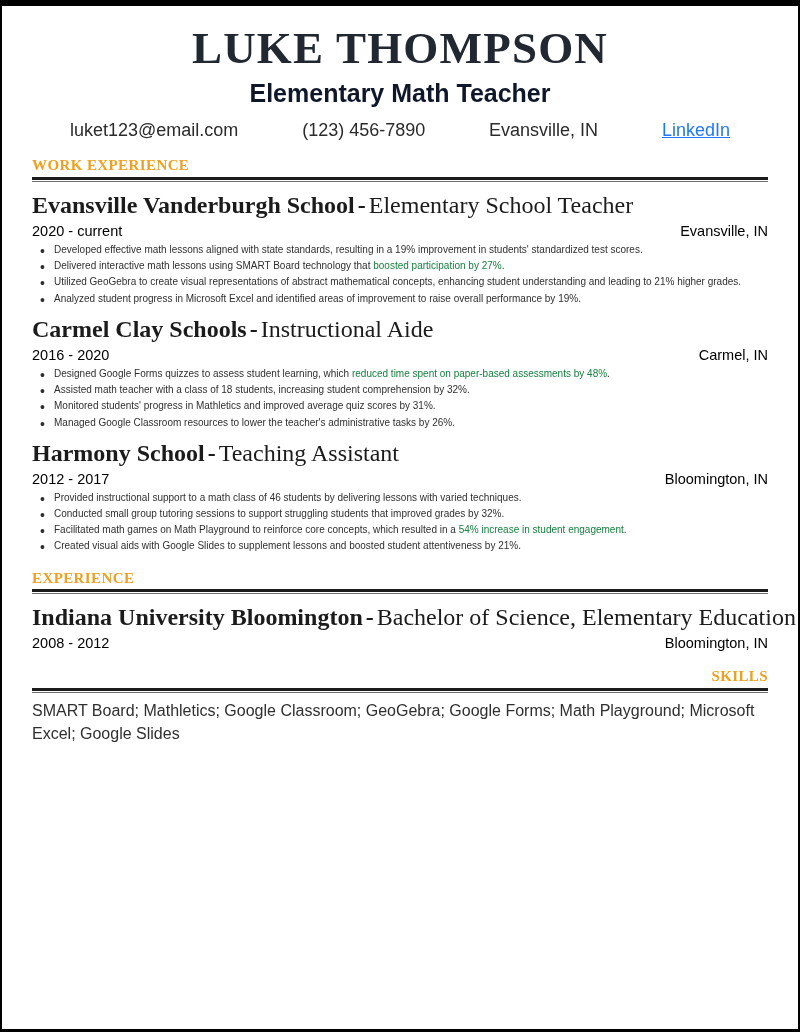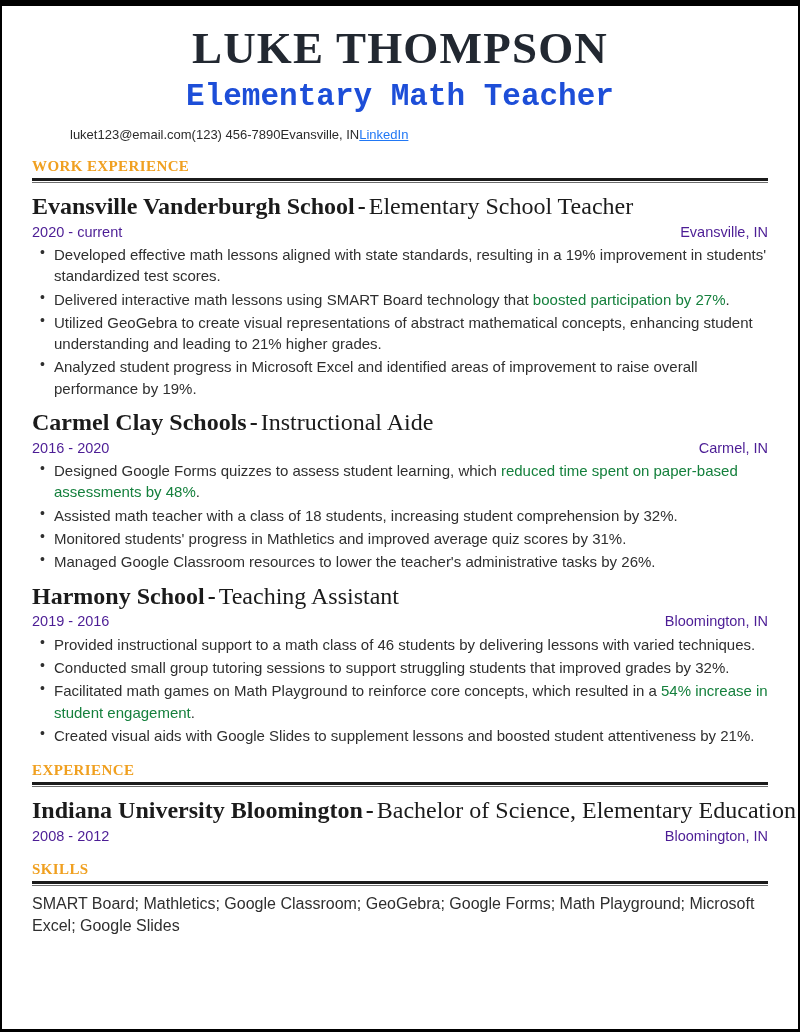--- a/index.html
+++ b/index.html
@@ -33,35 +33,35 @@
   .cand-name {
     font-family: "Liberation Serif", serif;
     font-size: 45px;
     font-weight: 700;
     letter-spacing: 1.2px;
     color: #222831;
     line-height: 1.08;
   }
 
   .cand-title {
-    font-family: Liberation Mono, monospace;
-    font-size: 31px;
+    font-family: Liberation Sans, sans-serif;
+    font-size: 25px;
     font-weight: 700;
-    color: #1d4ed8;
+    color: #0f172a;
     margin-top: 6px;
     line-height: 1.15;
   }
 
   .contact-row {
     display: flex;
-    justify-content: flex-start;
+    justify-content: space-between;
     align-items: baseline;
     margin-top: 13px;
     padding: 0 38px 0 38px;
-    font-size: 13px;
+    font-size: 18px;
     color: #2b2b2b;
   }
   .contact-item { white-space: nowrap; }
   .contact-link {
     color: #2178f5;
     text-decoration: underline;
     white-space: nowrap;
   }
 
   
@@ -95,33 +95,33 @@
   }
   .org { font-weight: 700; }
   .dash { font-weight: 700; padding: 0 3px; }
   .role { font-weight: 400; }
 
   .entry-meta {
     display: flex;
     justify-content: space-between;
     align-items: baseline;
     font-size: 14.5px;
-    color: #4c1d95;
+    color: #000000;
     margin-top: 3px;
     line-height: 1.2;
   }
 
   ul.bullets {
     list-style: none;
     margin-top: 3px;
   }
   ul.bullets > li {
     position: relative;
     padding-left: 22px;
-    font-size: 15px;
+    font-size: 10px;
     line-height: 1.42;
     color: #2f2f2f;
     margin-top: 2px;
   }
   ul.bullets > li:before {
     content: "\2022";
     position: absolute;
     left: 8px;
     top: -1px;
     font-size: 14px;
@@ -187,21 +187,21 @@
             <li><span>Monitored students' progress in Mathletics and improved average quiz scores by 31%.</span></li>
             <li><span>Managed Google Classroom resources to lower the teacher's administrative tasks by 26%.</span></li>
           </ul>
       </div>
 
       <div class="entry">
         <div class="entry-head">
           <span class="org">Harmony School</span><span class="dash">-</span><span class="role">Teaching Assistant</span>
         </div>
         <div class="entry-meta">
-          <span>2019 - 2016</span>
+          <span>2012 - 2017</span>
           <span>Bloomington, IN</span>
         </div>
         <ul class="bullets">
             <li><span>Provided instructional support to a math class of 46 students by delivering lessons with varied techniques.</span></li>
             <li><span>Conducted small group tutoring sessions to support struggling students that improved grades by 32%.</span></li>
             <li><span>Facilitated math games on Math Playground to reinforce core concepts, which resulted in a </span><b>54% increase in student engagement</b><span>.</span></li>
             <li><span>Created visual aids with Google Slides to supplement lessons and boosted student attentiveness by 21%.</span></li>
           </ul>
       </div>
     </div>
@@ -215,20 +215,20 @@
           <span class="org">Indiana University Bloomington</span><span class="dash">-</span><span class="role">Bachelor of Science,  Elementary Education</span>
         </div>
         <div class="entry-meta">
           <span>2008 - 2012</span>
           <span>Bloomington, IN</span>
         </div>
       </div>
     </div>
 
     <div class="section">
-      <div class="sec-title" style="color: rgb(240, 160, 32);">SKILLS</div>
+      <div class="sec-title" style="color: rgb(240, 160, 32); text-align: right;">SKILLS</div>
       <div class="sec-rule" style="border-top-color: rgb(27, 27, 27); border-bottom-color: rgb(110, 110, 110);"></div>
       <div class="plain-text">SMART Board; Mathletics; Google Classroom; GeoGebra; Google Forms; Math Playground; Microsoft Excel; Google Slides</div>
     </div>
 
 
   </div>
 </div>
 
 </body></html>

